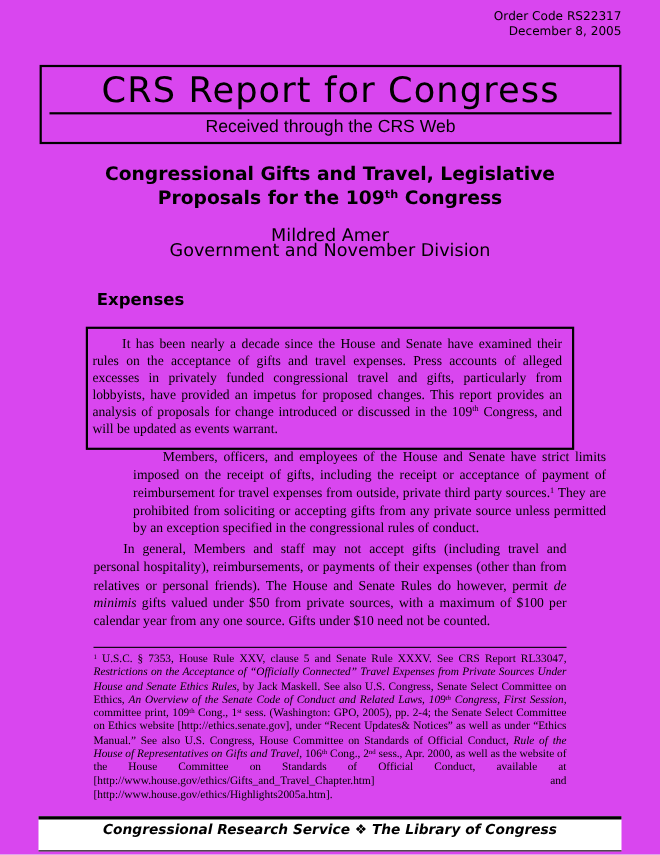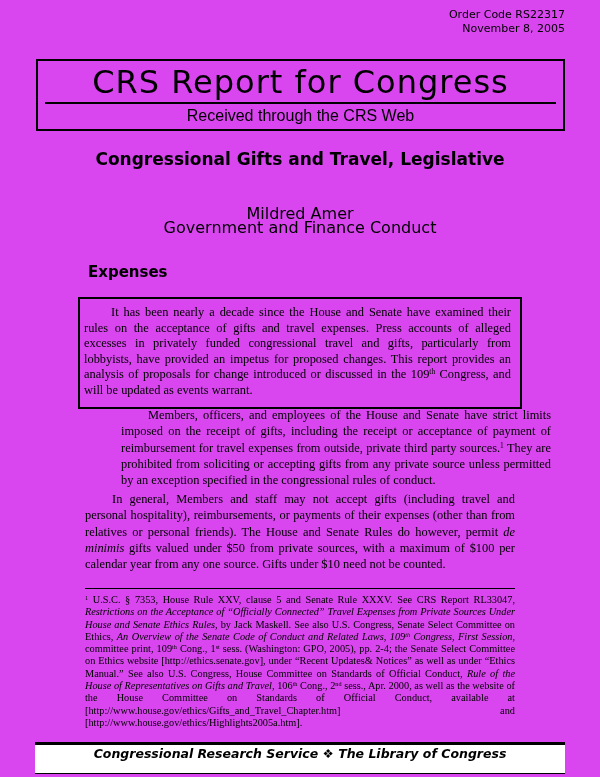--- a/index.html
+++ b/index.html
@@ -154,36 +154,37 @@
     font-family: "DejaVu Sans", sans-serif;
   }
 </style>
 </head>
 <body>
 
 <div class="page">
 
   <div class="hdr">
     <div>Order Code RS22317</div>
-    <div>November 8, 2005</div>
+    <div>December 8, 2005</div>
   </div>
 
   <div class="banner">
     <div class="banner-title">CRS Report for Congress</div>
     <div class="banner-rule"></div>
     <div class="banner-subtitle">Received through the CRS Web</div>
   </div>
 
   <div class="rtitle">
     <div>Congressional Gifts and Travel, Legislative</div>
+    <div>Proposals for the 109<sup>th</sup> Congress</div>
   </div>
 
   <div class="author">
     <div>Mildred Amer</div>
-    <div>Government and Finance Conduct</div>
+    <div>Government and November Division</div>
   </div>
 
   <div class="summary-h">Expenses</div>
 
   <div class="sum-box">
     <p>It has been nearly a decade since the House and Senate have examined their rules on the acceptance of gifts and travel expenses. Press accounts of alleged excesses in privately funded congressional travel and gifts, particularly from lobbyists, have provided an impetus for proposed changes.  This report provides an analysis of proposals for change introduced or discussed in the 109<sup>th</sup> Congress, and will be updated as events warrant.</p>
   </div>
 
   <div class="bodyp p1">
     <p>Members, officers, and employees of the House and Senate have strict limits imposed on the receipt of gifts, including the receipt or acceptance of payment of reimbursement for travel expenses from outside, private third party sources.<sup>1</sup>  They are prohibited from soliciting or accepting gifts from any private source unless permitted by an exception specified in the congressional rules of conduct.</p>

